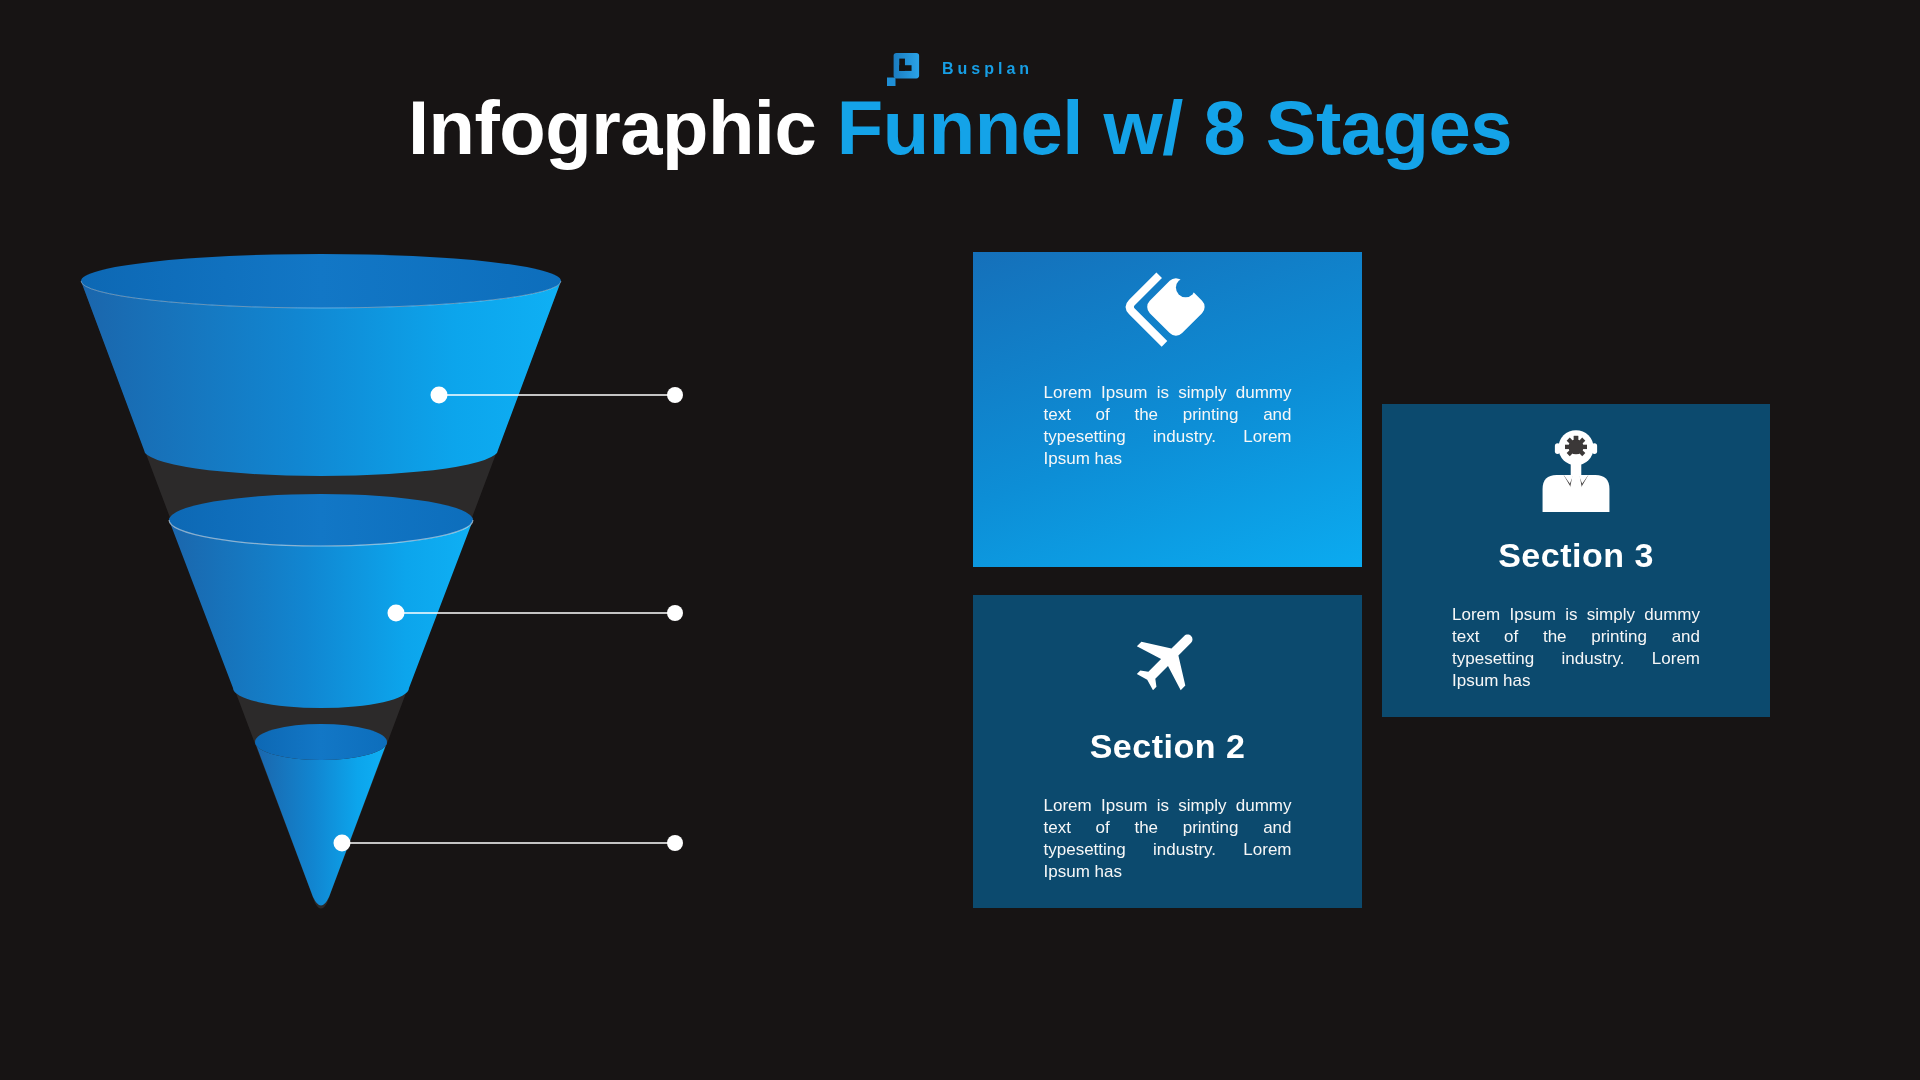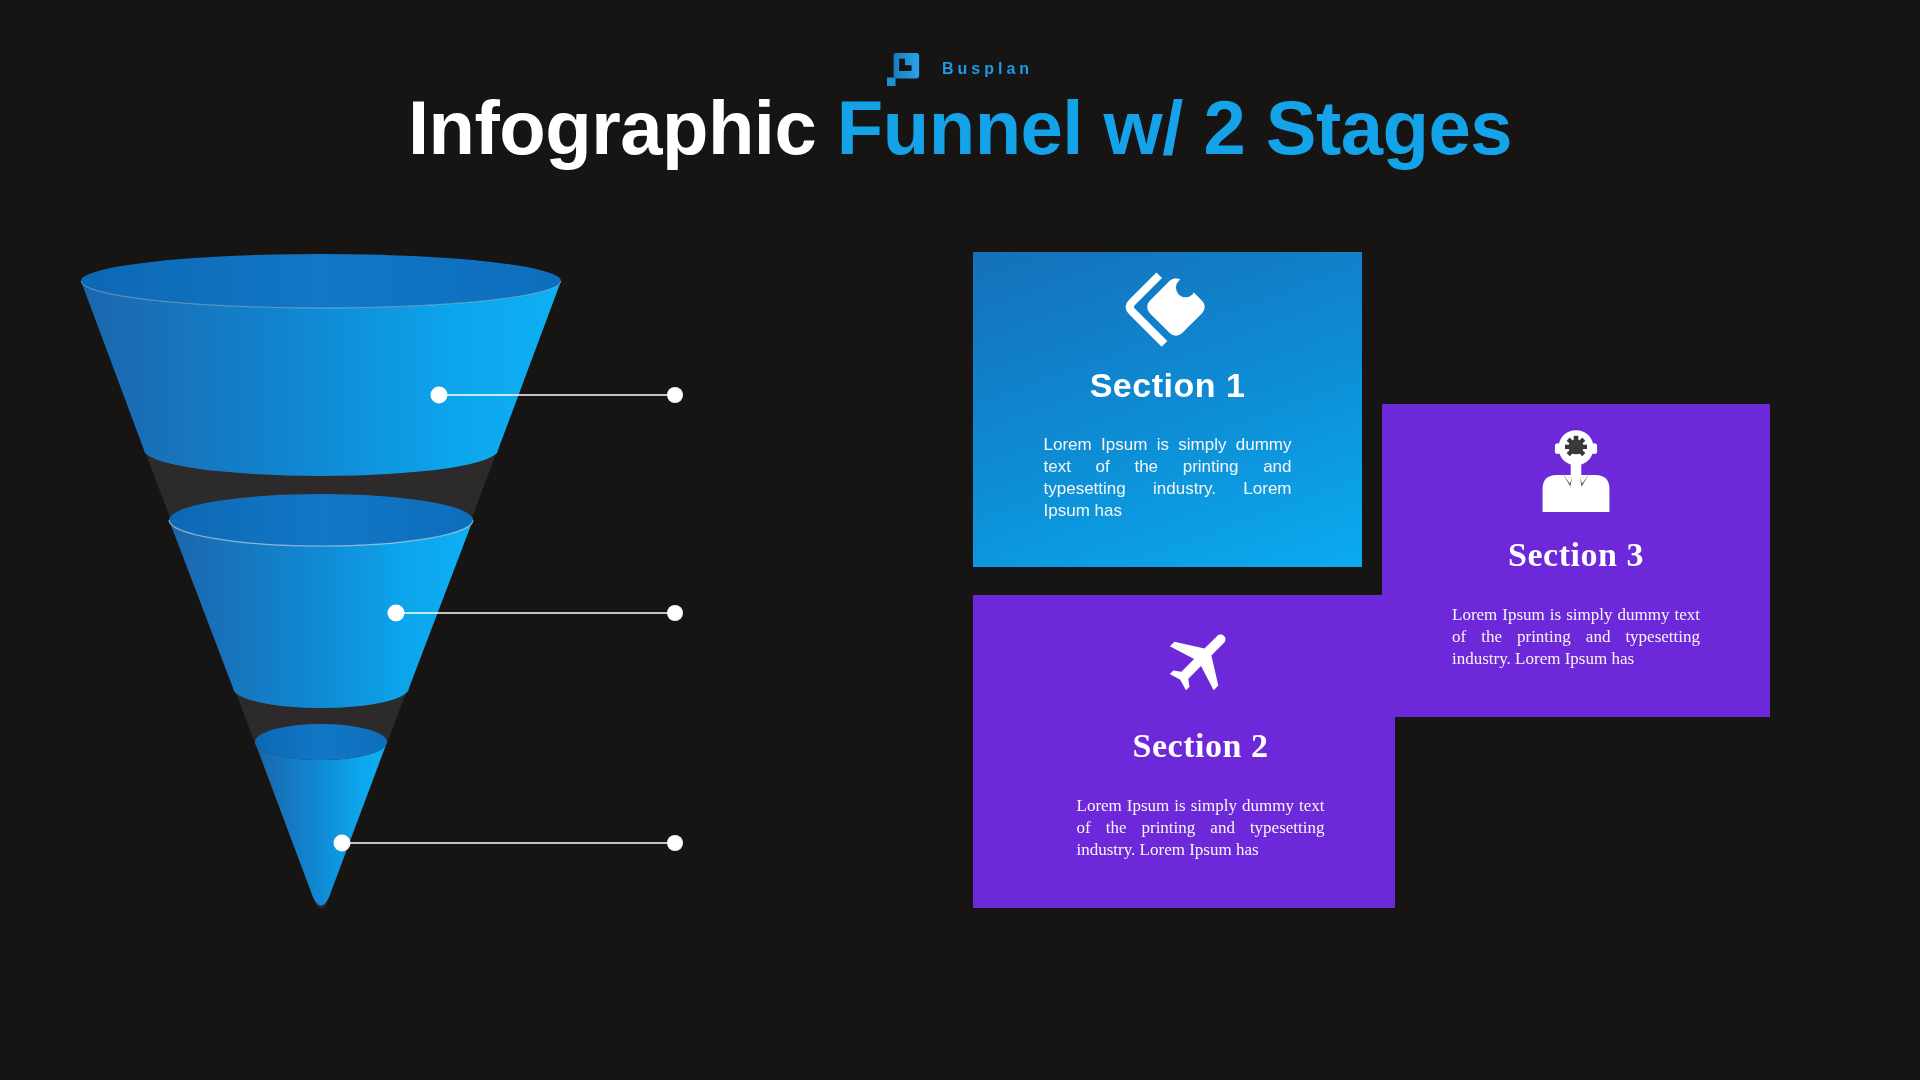--- a/index.html
+++ b/index.html
@@ -25,21 +25,21 @@
   }
   .main-title .t-white{color:#ffffff;}
   .main-title .t-blue{color:#14a3e8;}
   
   .funnel-wrap{position:absolute;left:0;top:0;width:760px;height:1000px;}
   
   .card{
     position:absolute;color:#ffffff;text-align:center;
   }
   .card--blue{background:linear-gradient(160deg,#1570ba 0%,#0d8ed6 55%,#0babf0 100%);}
-  .card--dark{background:#6d28d9;font-family:Liberation Serif, serif;}
+  .card--dark{background:#0c4a6e;}
   .card-icon{
     margin-top:24px;height:80px;
     display:flex;align-items:center;justify-content:center;
   }
   .card h2{
     margin:26px 0 0 0;font-size:34px;font-weight:800;line-height:42px;
     letter-spacing:0.5px;
   }
   .card--tight .card-icon{margin-top:22px;}
   .card--tight h2{margin-top:10px;}
@@ -63,21 +63,21 @@
       </defs>
       <rect x="0" y="29" width="9" height="9" fill="#1f8fd6"></rect>
       <rect x="7" y="3" width="27" height="27" rx="3" fill="url(#lg)"></rect>
       <rect x="13" y="9" width="6" height="13" fill="#141212"></rect>
       <rect x="13" y="16" width="13" height="6" fill="#141212"></rect>
     </svg>
   </span>
   <span class="logo-text">Busplan</span>
 </div>
 
-<h1 class="main-title"><span class="t-white">Infographic</span><span class="t-blue"> Funnel w/ 2 Stages</span></h1>
+<h1 class="main-title"><span class="t-white">Infographic</span><span class="t-blue"> Funnel w/ 8 Stages</span></h1>
 
 <div class="funnel-wrap">
   <svg width="760" height="1000" viewBox="0 0 760 1000">
     <defs>
       <linearGradient id="bodyGrad" x1="0" y1="0" x2="1" y2="0">
         <stop offset="0" stop-color="#1b66ac"></stop>
         <stop offset="0.45" stop-color="#1186d1"></stop>
         <stop offset="0.78" stop-color="#0ca5ec"></stop>
         <stop offset="1" stop-color="#0fb0f4"></stop>
       </linearGradient>
@@ -139,25 +139,24 @@
         </mask>
       </defs>
       <path d="M40,6 L9,37 Q4,42 9,47 L46,84" fill="none" stroke="#ffffff" stroke-width="9"></path>
       <g mask="url(#tagHole)">
         <g transform="translate(59,42) rotate(45)">
           <rect x="-26" y="-26" width="52" height="52" rx="10" fill="#ffffff"></rect>
         </g>
       </g>
     </svg>
   </div>
-  <h2>Section 1</h2>
   <p>Lorem Ipsum is simply dummy text of the printing and typesetting industry. Lorem Ipsum has</p>
 </div>
 
-<div class="card card--dark" style="left:973px;top:595px;width:389px;height:313px;padding-left:33px;">
+<div class="card card--dark" style="left:973px;top:595px;width:389px;height:313px;">
   <div class="card-icon">
     <svg width="92" height="92" viewBox="0 0 100 100">
       <g transform="translate(50,50) rotate(45) scale(3.55) translate(-11.5,-12)">
         <path d="M21,16v-2l-8-5V3.5C13,2.67,12.33,2,11.5,2S10,2.67,10,3.5V9l-8,5v2l8-2.5V19l-2,1.5V22l3.5-1l3.5,1v-1.5L13,19v-5.5L21,16z" fill="#ffffff"></path>
       </g>
     </svg>
   </div>
   <h2>Section 2</h2>
   <p>Lorem Ipsum is simply dummy text of the printing and typesetting industry. Lorem Ipsum has</p>
 </div>

